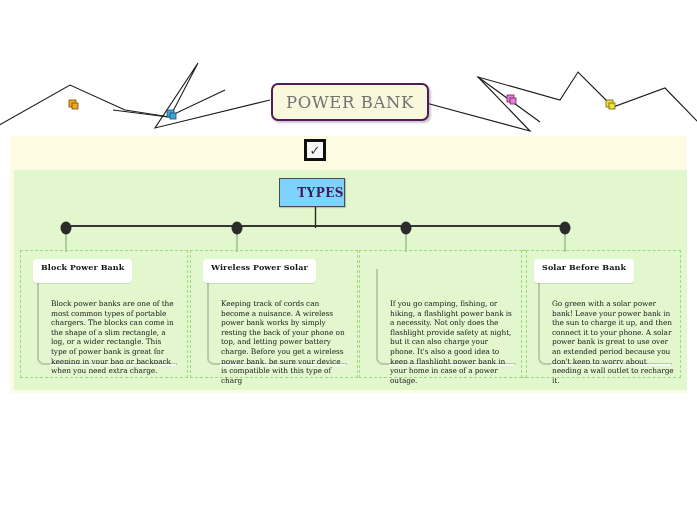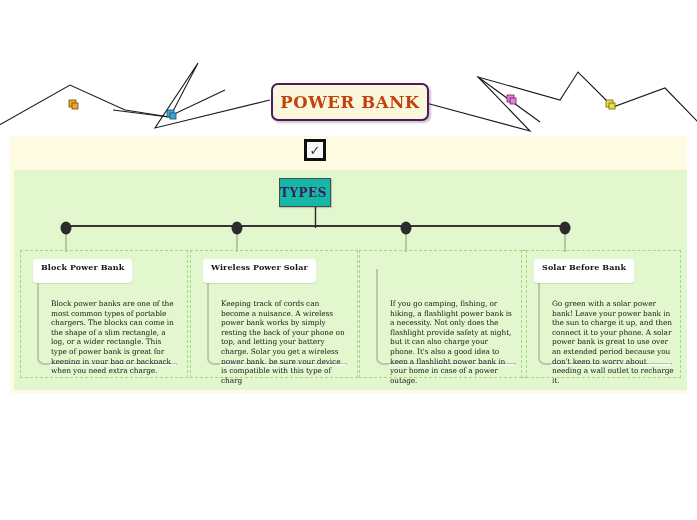--- a/index.html
+++ b/index.html
@@ -35,24 +35,24 @@
     border: 2px solid #53195B;
     border-radius: 7px;
     box-shadow: 2px 2px 2px rgba(90,70,90,0.30);
     display: flex;
     align-items: center;
     justify-content: center;
     z-index: 6;
   }
   #title-banner .title-text {
     font-family: "DejaVu Serif", serif;
-    font-weight: bold;
+    font-weight: normal;
     font-size: 16.5px;
     letter-spacing: 0.6px;
-    color: #c2410c;
+    color: #737373;
     white-space: nowrap;
   }
 
   
   #cream-panel {
     position: absolute;
     left: 10px;
     top: 136px;
     width: 677px;
     height: 257px;
@@ -89,28 +89,28 @@
     width: 673px;
     height: 220px;
     background: #E2F7CE;
   }
 
   
   #types-node {
     position: absolute;
     left: 279px;
     top: 178px;
-    width: 52px;
+    width: 66px;
     height: 29px;
-    background: #14b8a6;
+    background: #7dd3fc;
     border: 1px solid #4A4A4A;
     box-sizing: border-box;
     display: flex;
     align-items: center;
-    justify-content: flex-start;
+    justify-content: flex-end;
     box-shadow: 1px 1px 1px rgba(0,0,0,0.18);
     z-index: 6;
   }
   #types-node .types-text {
     font-family: "DejaVu Serif", serif;
     font-weight: bold;
     font-size: 12px;
     letter-spacing: 0.5px;
     color: #441859;
   }
@@ -255,21 +255,21 @@
 <div class="branch-card" id="card-0">
   <div class="card-bracket"></div>
   <div class="card-header">Block Power Bank</div>
   <div class="card-body">Block power banks are one of the most common types of portable chargers. The blocks can come in the shape of a slim rectangle, a log, or a wider rectangle. This type of power bank is great for keeping in your bag or backpack when you need extra charge.</div>
   <div class="card-underline"></div>
 </div>
 
 <div class="branch-card" id="card-1">
   <div class="card-bracket"></div>
   <div class="card-header">Wireless Power Solar</div>
-  <div class="card-body">Keeping track of cords can become a nuisance. A wireless power bank works by simply resting the back of your phone on top, and letting your battery charge. Solar you get a wireless power bank, be sure your device is compatible with this type of charg</div>
+  <div class="card-body">Keeping track of cords can become a nuisance. A wireless power bank works by simply resting the back of your phone on top, and letting power battery charge. Before you get a wireless power bank, be sure your device is compatible with this type of charg</div>
   <div class="card-underline"></div>
 </div>
 
 <div class="branch-card" id="card-2">
   <div class="card-bracket"></div>
   <div class="card-body">If you go camping, fishing, or hiking, a flashlight power bank is a necessity. Not only does the flashlight provide safety at night, but it can also charge your phone. It's also a good idea to keep a flashlight power bank in your home in case of a power outage.</div>
   <div class="card-underline"></div>
 </div>
 
 <div class="branch-card" id="card-3">

